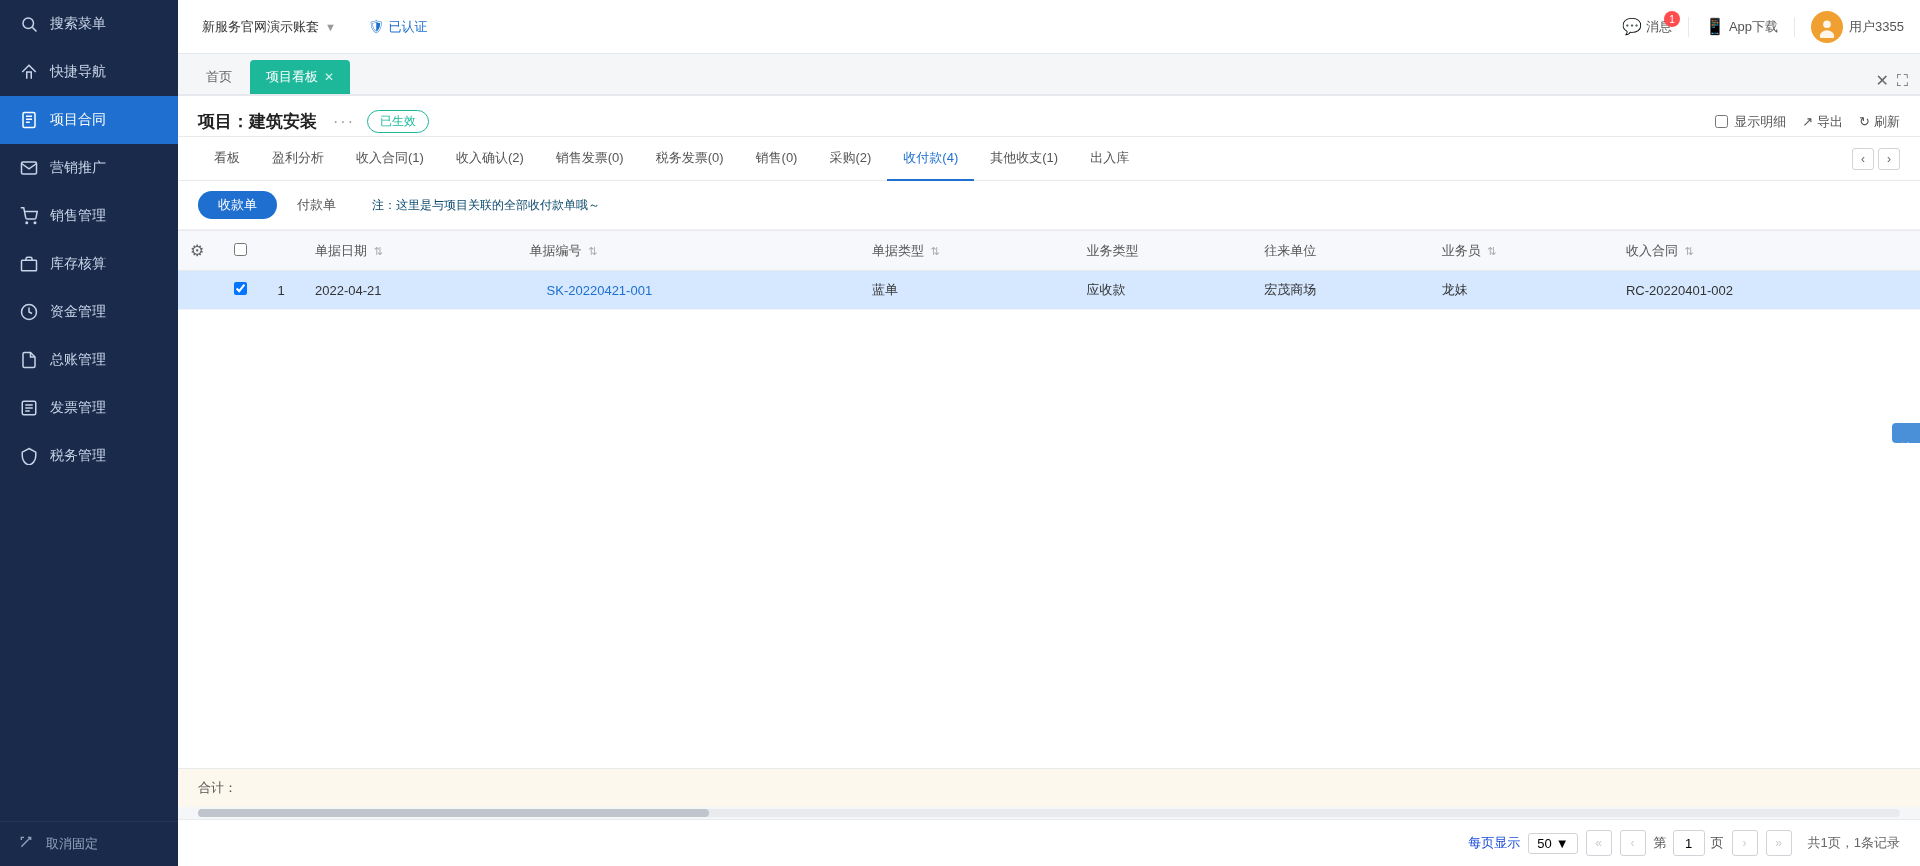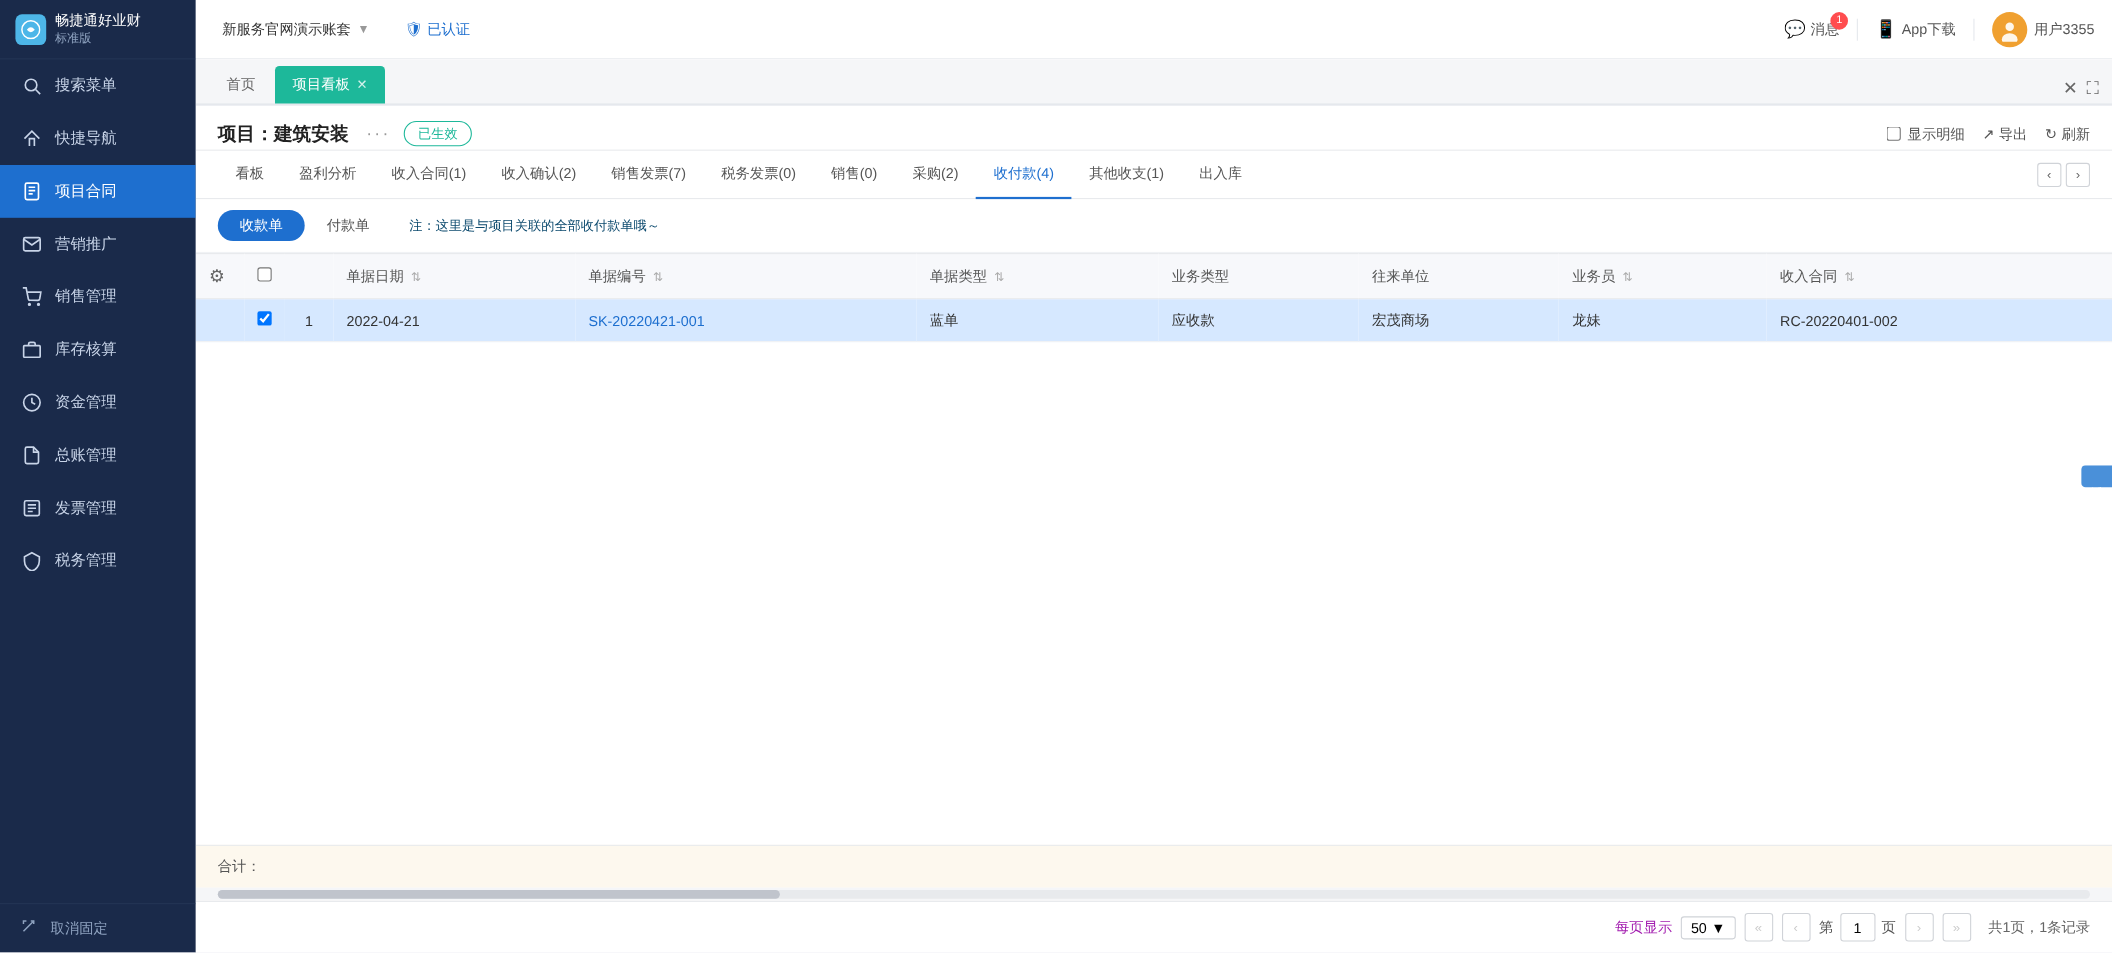--- a/index.html
+++ b/index.html
@@ -354,20 +354,21 @@
     }
     .data-table tbody td {
       padding: 10px 12px;
       color: #333;
       white-space: nowrap;
     }
     .data-table tbody td a {
       color: #1e6fcf;
       text-decoration: none;
       cursor: pointer;
+      margin-left: 17px;
     }
     .col-settings { width: 44px; text-align: center; }
     .col-checkbox { width: 36px; text-align: center; }
     .col-num { width: 44px; text-align: center; }
     .settings-icon { cursor: pointer; color: #666; font-size: 16px; }
     
     
     .table-footer {
       background: #fdf8ee;
       border-top: 1px solid #e8eaed;
@@ -409,21 +410,21 @@
     .pagination {
       padding: 10px 20px;
       display: flex;
       align-items: center;
       justify-content: flex-end;
       gap: 8px;
       flex-shrink: 0;
       border-top: 1px solid #e8eaed;
       background: #fff;
     }
-    .pagination-label { color: #a21caf; font-size: 13px; }
+    .pagination-label { color: #1d4ed8; font-size: 13px; }
     .page-size-select {
       border: 1px solid #d0d3d8;
       border-radius: 3px;
       padding: 2px 8px;
       font-size: 13px;
       cursor: pointer;
       background: #fff;
       display: flex;
       align-items: center;
       gap: 4px;
@@ -473,32 +474,20 @@
       padding: 10px 6px;
       font-size: 12px;
       cursor: pointer;
       border-radius: 4px 0 0 4px;
     }
   </style>
 </head>
 <body>
 
 <div class="sidebar">
-  <div class="sidebar-header">
-    <div class="sidebar-logo">
-      <svg viewBox="0 0 20 20" fill="none">
-        <circle cx="10" cy="10" r="9" stroke="#fff" stroke-width="1.5"></circle>
-        <path d="M6 10 Q10 5 14 10 Q10 15 6 10Z" fill="#fff"></path>
-      </svg>
-    </div>
-    <div>
-      <div class="sidebar-title">畅捷通好业财</div>
-      <div class="sidebar-subtitle">标准版</div>
-    </div>
-  </div>
   <div class="sidebar-scroll">
 
     <div class="sidebar-nav-item">
       <span class="nav-icon">
         <svg width="18" height="18" viewBox="0 0 24 24" fill="none" stroke="currentColor" stroke-width="2">
           <circle cx="11" cy="11" r="7"></circle>
             <line x1="16.5" y1="16.5" x2="22" y2="22"></line>
         </svg>
       </span>
       <span>搜索菜单</span>
@@ -693,21 +682,21 @@
       <div class="subtab-item">
         <span>盈利分析</span>
       </div>
       <div class="subtab-item">
         <span>收入合同(1)</span>
       </div>
       <div class="subtab-item">
         <span>收入确认(2)</span>
       </div>
       <div class="subtab-item">
-        <span>销售发票(7)</span>
+        <span>销售发票(0)</span>
       </div>
       <div class="subtab-item">
         <span>税务发票(0)</span>
       </div>
       <div class="subtab-item">
         <span>销售(0)</span>
       </div>
       <div class="subtab-item">
         <span>采购(2)</span>
       </div>

